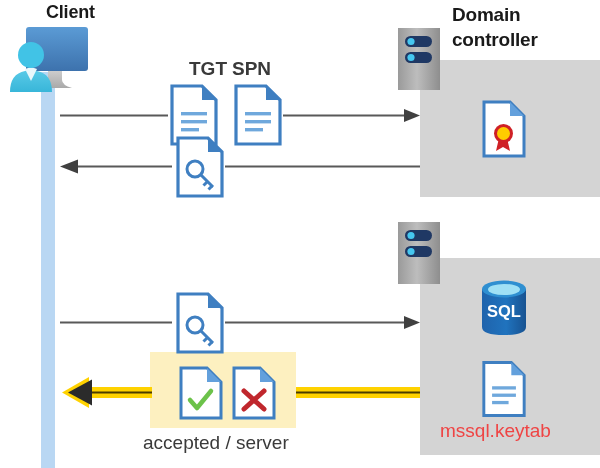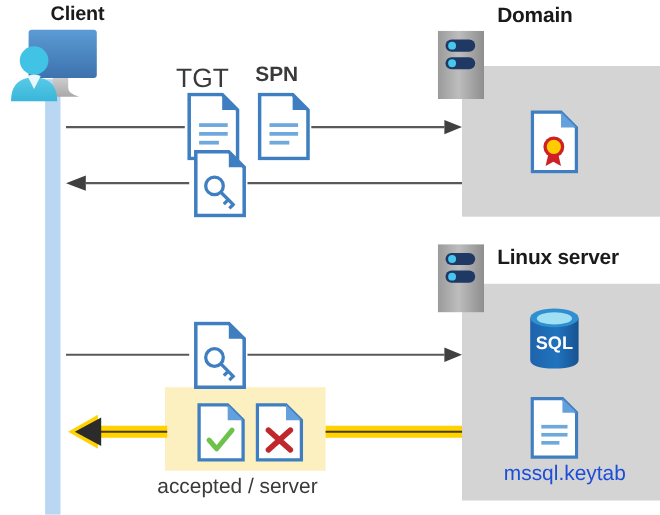--- a/index.html
+++ b/index.html
@@ -7,24 +7,24 @@
        font-family:"Liberation Sans","DejaVu Sans",sans-serif;
        -webkit-font-smoothing:antialiased;}
   .stage{position:absolute;inset:0;width:600px;height:468px;}
 
   
   .ttl{position:absolute;font-weight:bold;color:#1a1a1a;letter-spacing:-0.2px;}
   #client-title{left:30px;top:2px;font-size:18px;margin-left:16px;}
   #dc-title{left:452px;top:2px;font-size:19px;line-height:25px;width:140px;}
   #linux-title{left:452px;top:224px;font-size:19px;}
   .lbl{position:absolute;color:#3a3a3a;}
-  #tgt-label{left:160px;top:58px;font-size:24px;}
+  #tgt-label{left:189px;top:58px;font-size:19px;font-weight:bold;}
   #spn-label{left:232px;top:58px;font-size:19px;font-weight:bold;}
   #accept-deny-label{left:143px;top:432px;font-size:19px;white-space:nowrap;}
-  #keytab-label{left:458px;top:420px;font-size:19px;white-space:nowrap;color:#1d4ed8;}
+  #keytab-label{left:440px;top:420px;font-size:19px;white-space:nowrap;color:#ef4444;}
 
   
   .panel{position:absolute;background:#d4d4d4;}
   #dc-panel{left:420px;top:60px;width:180px;height:137px;}
   #linux-panel{left:420px;top:258px;width:180px;height:197px;}
 
   
   #client-lifeline{position:absolute;left:41px;top:72px;width:14px;height:396px;background:#b9d7f3;}
 
   
@@ -122,30 +122,29 @@
           <stop offset="0.45" stop-color="#bdbdbd"></stop>
         <stop offset="1" stop-color="#8e8e8e"></stop>
       </linearGradient>
     </defs>
     <rect x="0" y="0" width="42" height="62" fill="url(#rackGrad)"></rect>
     <rect x="7" y="8" width="27" height="11" rx="5.5" fill="#1f3864"></rect>
     <circle cx="13" cy="13.5" r="3.6" fill="#45c7f0"></circle>
     <rect x="7" y="24" width="27" height="11" rx="5.5" fill="#1f3864"></rect>
     <circle cx="13" cy="29.5" r="3.6" fill="#45c7f0"></circle>
   </svg>
-  <div class="ttl" id="dc-title"><span>Domain</span><br></div>
+  <div class="ttl" id="dc-title"><span>Domain</span><br><span>controller</span></div>
 
   <svg class="ic" style="left:398px;top:222px;" width="42" height="62" viewBox="0 0 42 62">
     <rect x="0" y="0" width="42" height="62" fill="url(#rackGrad)"></rect>
     <rect x="7" y="8" width="27" height="11" rx="5.5" fill="#1f3864"></rect>
     <circle cx="13" cy="13.5" r="3.6" fill="#45c7f0"></circle>
     <rect x="7" y="24" width="27" height="11" rx="5.5" fill="#1f3864"></rect>
     <circle cx="13" cy="29.5" r="3.6" fill="#45c7f0"></circle>
   </svg>
-  <div class="ttl" id="linux-title">Linux server</div>
 
   <div class="lbl" id="tgt-label">TGT</div>
   <svg class="ic" style="left:170px;top:84px;" width="48" height="62" viewBox="0 0 48 62">
     <path d="M2 2 h30 l14 14 v44 h-44 z" fill="#ffffff" stroke="#3f7fc1" stroke-width="3.2"></path>
     <path d="M32 2 v14 h14 z" fill="#3f7fc1"></path>
     <rect x="11" y="28" width="26" height="3.4" fill="#6fa8dc"></rect>
     <rect x="11" y="36" width="26" height="3.4" fill="#6fa8dc"></rect>
     <rect x="11" y="44" width="18" height="3.4" fill="#6fa8dc"></rect>
   </svg>
 

